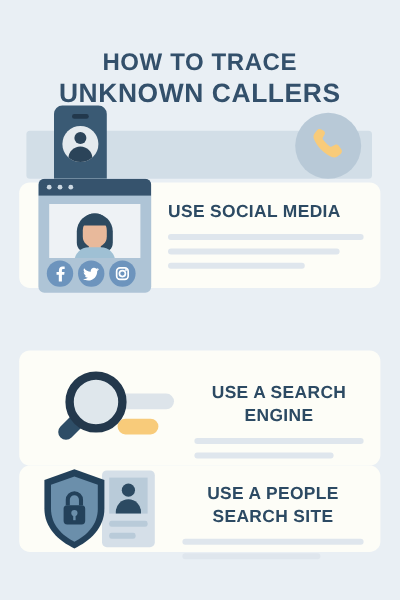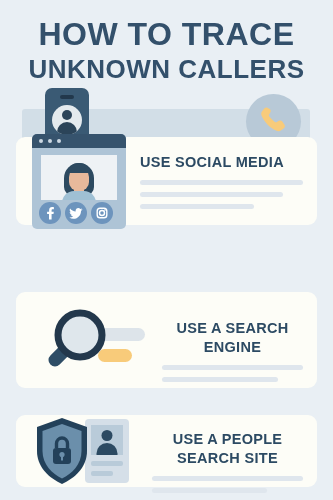--- a/index.html
+++ b/index.html
@@ -29,22 +29,22 @@
     left: 0;
     width: 333px;
     text-align: center;
   }
   .title-line {
     color: #33506b;
     font-weight: bold;
     letter-spacing: 0.5px;
     line-height: 1.18;
   }
-  .title-line-1 { font-size: 32px; }
-  .title-line-2 { font-size: 26px; }
+  .title-line-1 { font-size: 20px; margin-top: 25px; }
+  .title-line-2 { font-size: 22px; }
 
   
   .hero {
     position: absolute;
     top: 88px;
     left: 0;
     width: 333px;
     height: 68px;
   }
   .hero-band {
@@ -123,23 +123,23 @@
 
   
   .card {
     position: absolute;
     left: 16px;
     width: 301px;
     background: #fdfdf7;
     border-radius: 9px;
     box-sizing: border-box;
   }
-  #card-social { top: 137px; height: 88px; }
+  #card-social { top: 152px; height: 88px; }
   #card-search { top: 292px; height: 96px; }
-  #card-people { top: 415px; height: 72px; }
+  #card-people { top: 388px; height: 72px; }
 
   .card-inner {
     display: flex;
     align-items: center;
     height: 100%;
     padding: 0 14px 0 16px;
     box-sizing: border-box;
   }
   .card-art {
     flex: none;

